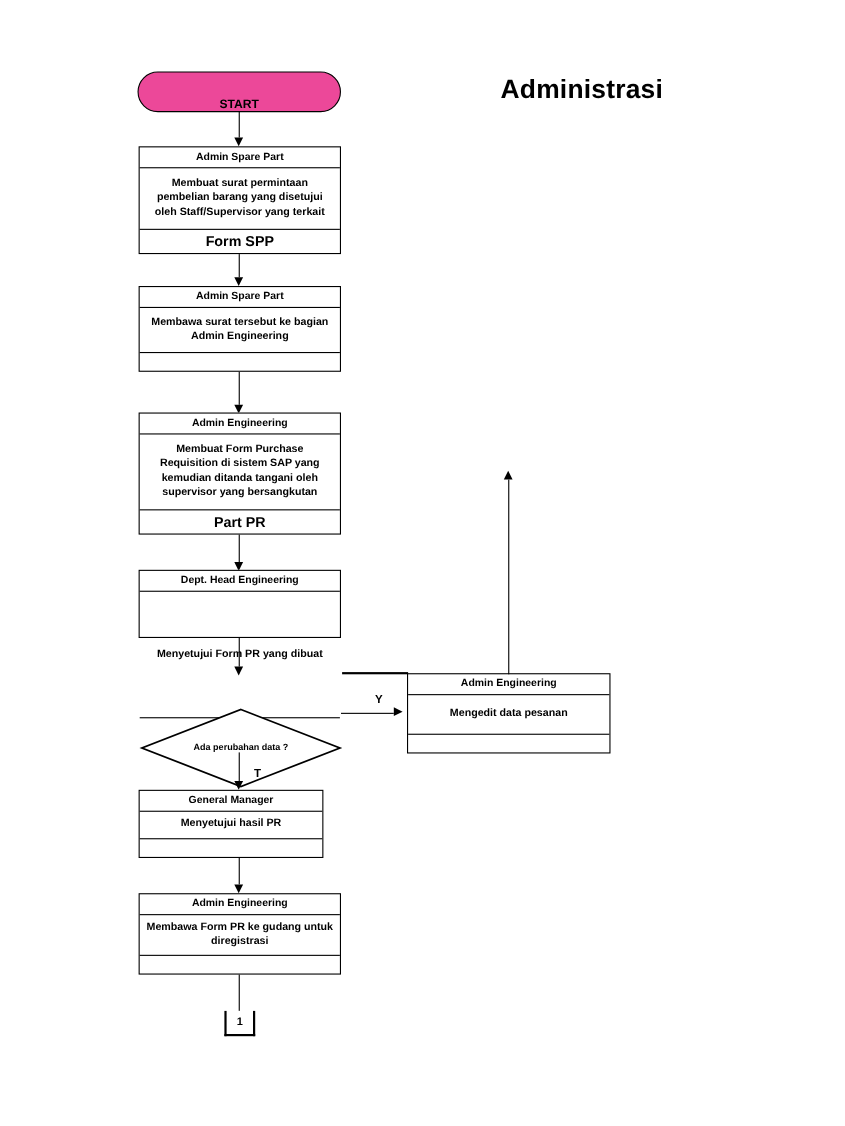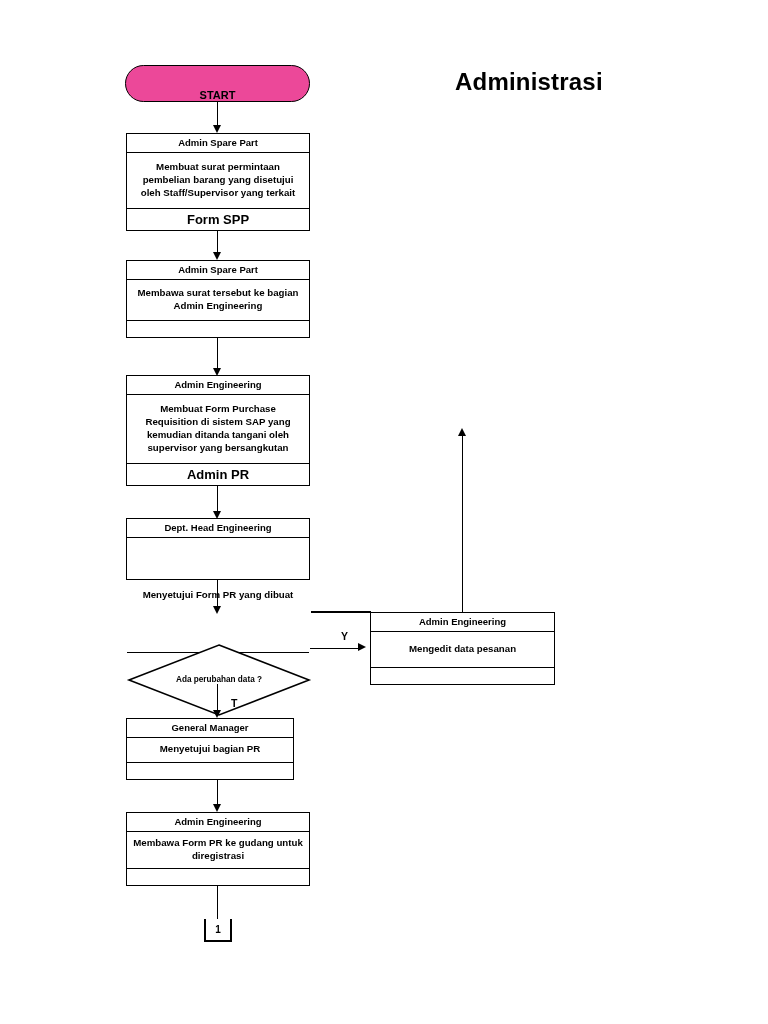--- a/index.html
+++ b/index.html
@@ -197,21 +197,21 @@
     <div class="band-body">Membawa surat tersebut ke bagian Admin Engineering</div>
     <div class="band-doc empty"></div>
   </div>
 
   <div class="vline" style="left:217px; top:338px; height:30px;"></div>
   <div class="arrow-down" style="left:212.5px; top:368px;"></div>
 
   <div class="proc" style="left:126px; top:375px; width:184px; height:111px;">
     <div class="band-role">Admin Engineering</div>
     <div class="band-body">Membuat Form Purchase Requisition di sistem SAP yang kemudian ditanda tangani oleh supervisor yang bersangkutan</div>
-    <div class="band-doc">Admin PR</div>
+    <div class="band-doc">Part PR</div>
   </div>
 
   <div class="vline" style="left:217px; top:486px; height:25px;"></div>
   <div class="arrow-down" style="left:212.5px; top:511px;"></div>
 
   <div class="proc" style="left:126px; top:518px; width:184px; height:62px;gap:48px;">
     <div class="band-role">Dept. Head Engineering</div>
     <div class="band-body">Menyetujui Form PR yang dibuat</div>
     <div class="band-doc empty"></div>
   </div>
@@ -240,21 +240,21 @@
     <div class="band-doc empty"></div>
   </div>
 
   <div class="hline thick" style="left:311px; top:611px; width:60px;"></div>
 
   <div class="vline" style="left:462px; top:436px; height:177px;"></div>
   <div class="arrow-up" style="left:457.5px; top:428px;"></div>
 
   <div class="proc" style="left:126px; top:718px; width:168px; height:62px;">
     <div class="band-role">General Manager</div>
-    <div class="band-body">Menyetujui bagian PR</div>
+    <div class="band-body">Menyetujui hasil PR</div>
     <div class="band-doc empty"></div>
   </div>
 
   <div class="vline" style="left:217px; top:780px; height:24px;"></div>
   <div class="arrow-down" style="left:212.5px; top:804px;"></div>
 
   <div class="proc" style="left:126px; top:812px; width:184px; height:74px;">
     <div class="band-role">Admin Engineering</div>
     <div class="band-body">Membawa Form PR ke gudang untuk diregistrasi</div>
     <div class="band-doc empty"></div>

